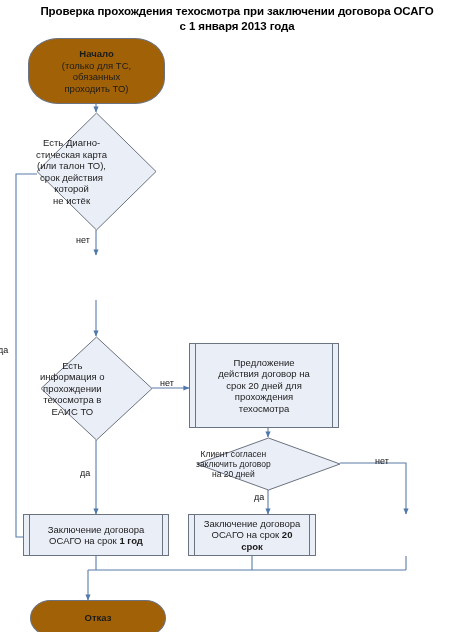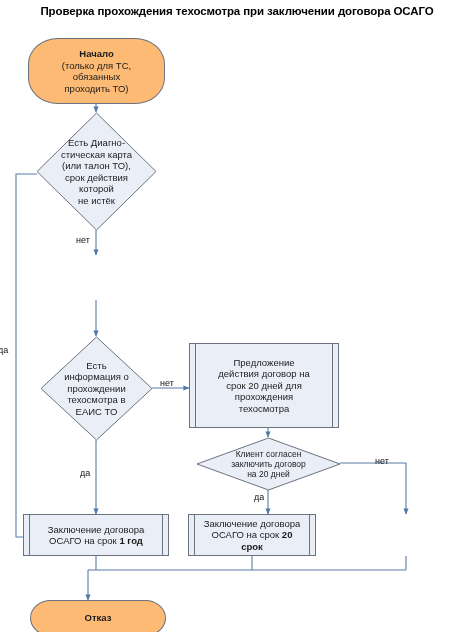--- a/index.html
+++ b/index.html
@@ -10,45 +10,46 @@
 
   .title{position:absolute;left:0;top:4px;width:474px;text-align:center;
          font-size:11.5px;font-weight:bold;line-height:15px;color:#000;letter-spacing:-0.1px;}
 
   
   .shape{position:absolute;box-sizing:border-box;display:flex;align-items:center;
          justify-content:center;text-align:center;}
   .shape .txt{font-size:9.5px;line-height:11.5px;color:#1b1b1b;padding:0 3px;}
 
   
-  .terminator{background:#fdba74;border:1px solid #6b7280;border-radius:30px/26px;}
+  .terminator{background:#a16207;border:1px solid #6b7280;border-radius:30px/26px;}
   .terminator .txt{line-height:11.5px;}
 
   
   .predef{background:#eaeef7;border:1px solid #6b7280;}
   .predef:before,.predef:after{content:"";position:absolute;top:0;bottom:0;width:0;
         border-left:1px solid #6b7280;}
   .predef:before{left:5px;}
   .predef:after{right:5px;}
 
-  .diamond-label{position:absolute;display:flex;align-items:center;justify-content:center;
+  .diamond-label{position:absolute;display:flex;align-items:center;justify-content:flex-start;
         text-align:center;font-size:9.5px;line-height:11.5px;color:#1b1b1b;}
 
   .edge-label{position:absolute;font-size:9px;color:#111;background:transparent;
         white-space:nowrap;}
 
   .b{font-weight:bold;}
 </style>
 </head>
 <body>
 
 <div id="canvas">
 
   <div class="title">
     <div>Проверка прохождения техосмотра при заключении договора ОСАГО</div>
+    <div>с 1 января 2013 года</div>
   </div>
 
   <svg id="svg-layer" viewBox="0 0 474 632" xmlns="http://www.w3.org/2000/svg">
     <defs>
       <marker id="arr" markerWidth="7" markerHeight="7" refX="5.6" refY="3" orient="auto" markerUnits="userSpaceOnUse">
         <path d="M0,0.4 L6,3 L0,5.6 z" fill="#4f79ab"></path>
       </marker>
     </defs>
     <g stroke="#5b7ba8" stroke-width="1.1" fill="none">
 

